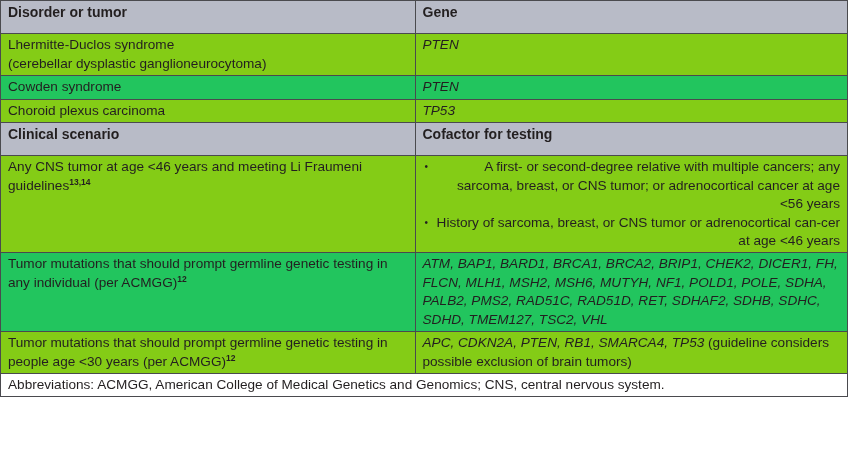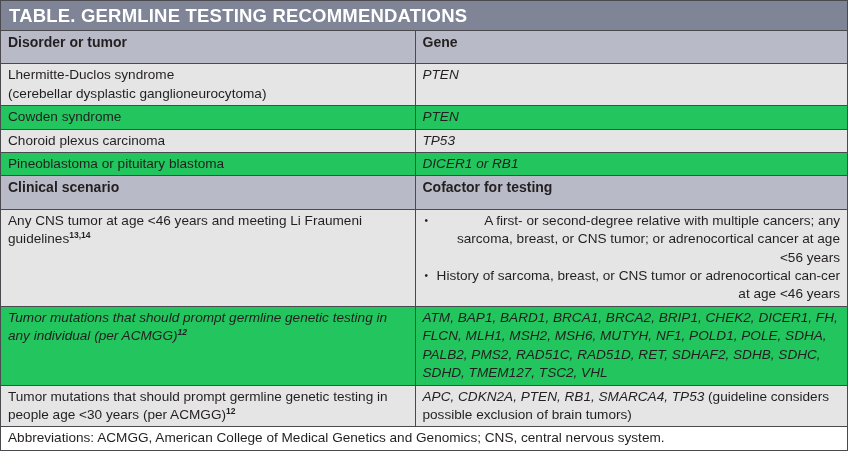--- a/index.html
+++ b/index.html
@@ -27,40 +27,39 @@
     col.c2 { width: auto; }
     td {
       font-size: 13.6px;
       line-height: 18.4px;
       padding: 2px 7px 2px 7px;
       vertical-align: top;
       border-bottom: 1.5px solid #4a4a4e;
     }
     td + td { border-left: 1.5px solid #4a4a4e; }
     tr.hdr td { background: #b8bbc7; font-weight: bold; font-size: 14px; padding-top: 2px; padding-bottom: 12px; }
-    tr.shade td { background: #e5e5e5; }
+    tr.shade td { background: #84cc16; }
     tr.white td { background: #22c55e; }
     .it { font-style: italic; margin-top: 42px; }
     sup { font-size: 8.5px; line-height: 0; vertical-align: 5px; font-weight: bold; }
     ul.bullets { list-style: none; text-align: right; }
     ul.bullets li { position: relative; padding-left: 14px; }
     ul.bullets li::before {
       content: "\2022"; position: absolute; left: 2px; top: 0; font-size: 10px;
     }
     tr.foot td { background: #ffffff; border-bottom: none; }
     .r-tall td { height: 40px; }
     .r-bullets td { height: 80px; margin-left: 24px; }
-    .r-genes td { height: 68px; font-style: italic; }
+    .r-genes td { height: 68px; }
     .r-young td { height: 40px; }
   </style>
 </head>
 <body>
 
 <div class="table-wrap">
-  <div class="title-bar">TABLE. GERMLINE TESTING RECOMMENDATIONS</div>
   <table>
     <colgroup>
         <col class="c1">
         <col class="c2">
       </colgroup>
 
     <tbody>
         <tr class="hdr">
       <td>Disorder or tumor</td>
       <td>Gene</td>
@@ -79,24 +78,20 @@
       <td class="it">PTEN</td>
     </tr>
 
 
 
     <tr class="shade">
       <td>Choroid plexus carcinoma</td>
       <td class="it">TP53</td>
     </tr>
 
-    <tr class="white">
-      <td>Pineoblastoma or pituitary blastoma</td>
-      <td class="it">DICER1 or RB1</td>
-    </tr>
 
     <tr class="hdr">
       <td>Clinical scenario</td>
       <td>Cofactor for testing</td>
     </tr>
 
     <tr class="shade r-bullets">
       <td>
         <span>Any CNS tumor at age &lt;46 years and meeting Li Fraumeni guidelines</span><sup>13,14</sup>
       </td>

